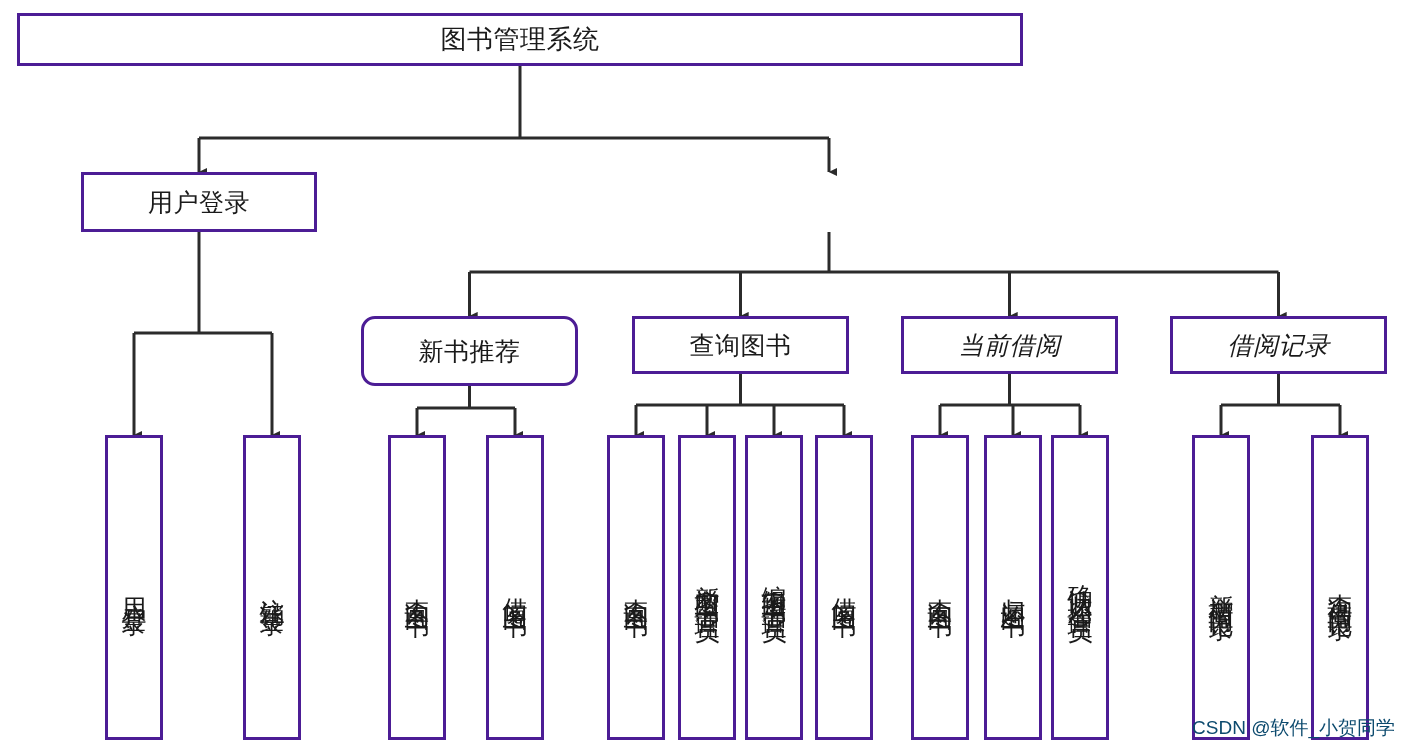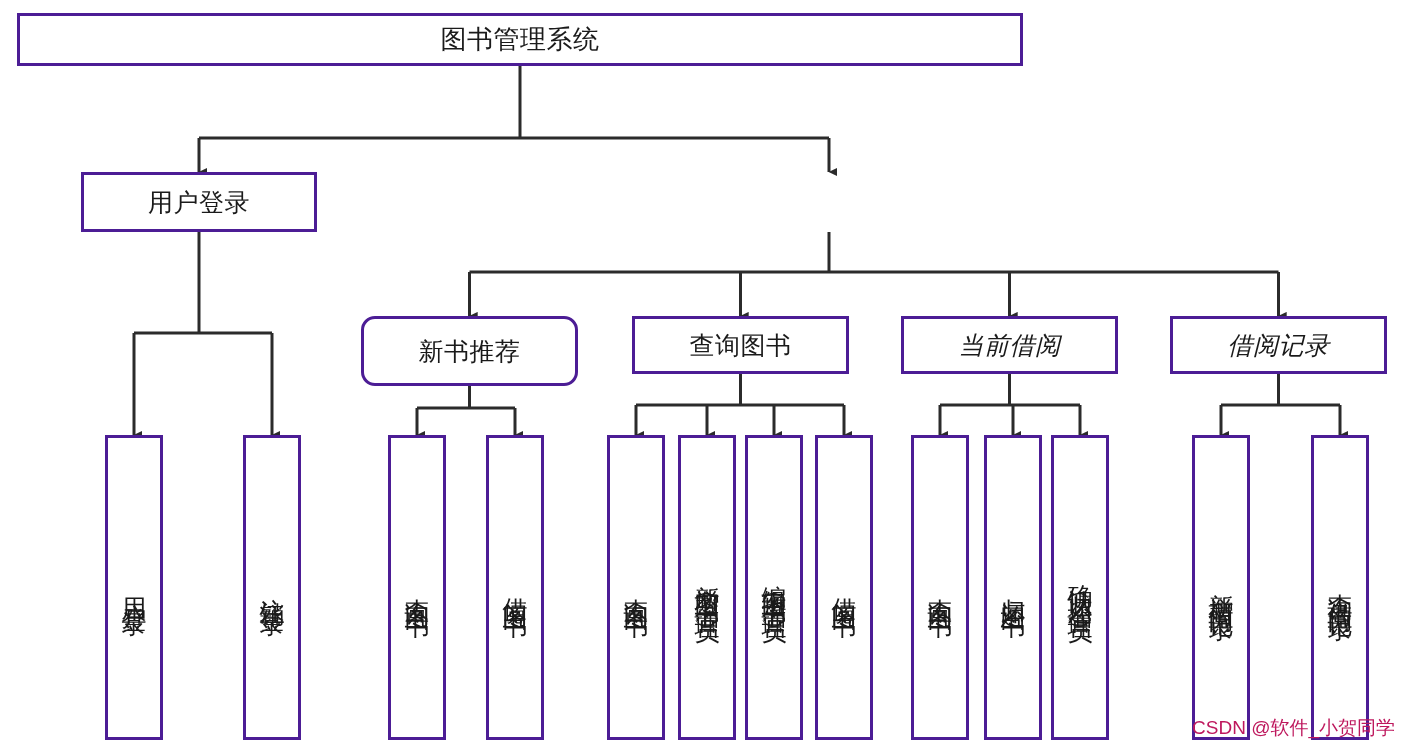--- a/index.html
+++ b/index.html
@@ -58,21 +58,21 @@
     font-size: 25px;
     letter-spacing: 5px;
     line-height: 1;
     white-space: nowrap;
   }
   #watermark {
     position: absolute;
     right: 10px;
     bottom: 6px;
     font-size: 19px;
-    color: #be185d;
+    color: #0c4a6e;
     white-space: nowrap;
     pointer-events: none;
     font-family: "Liberation Sans", "DejaVu Sans", sans-serif;
   }
 </style>
 </head>
 <body>
 
 <div id="diagram-canvas">
 

